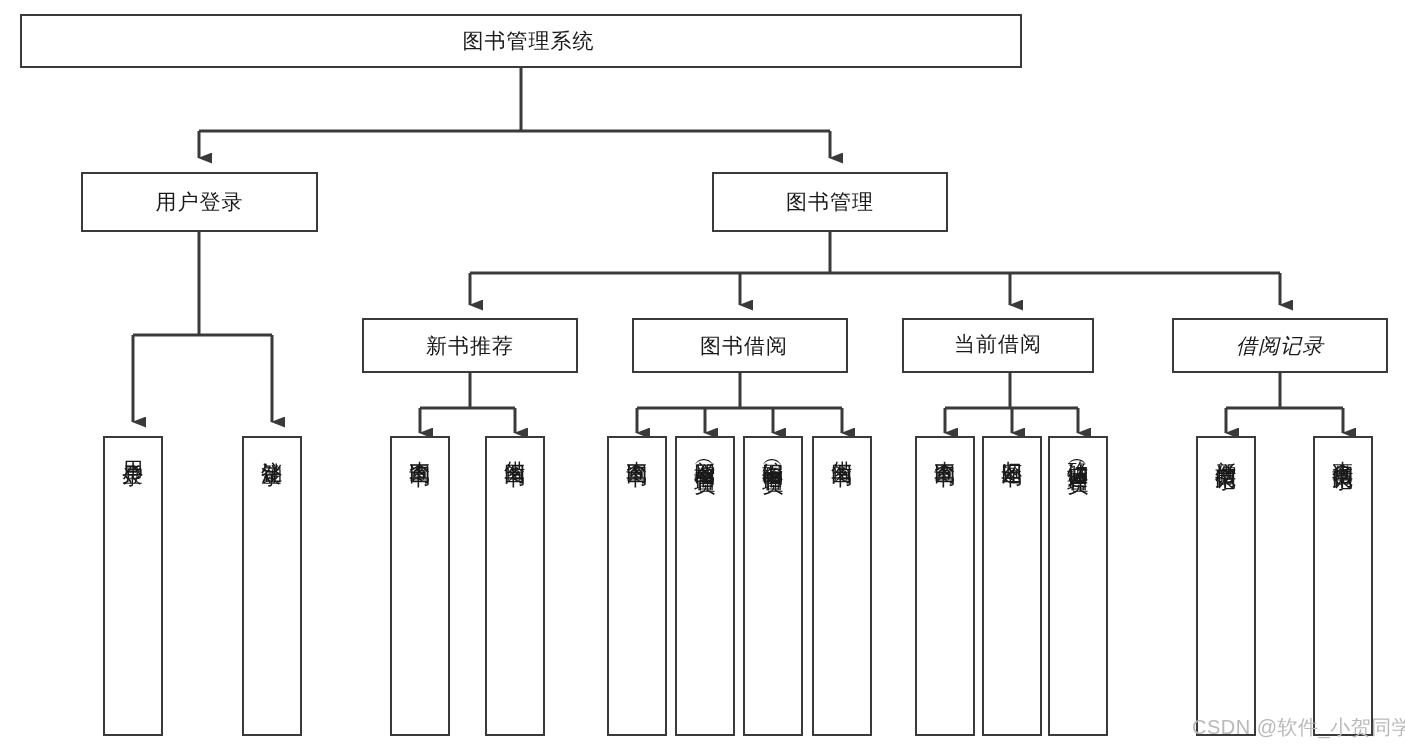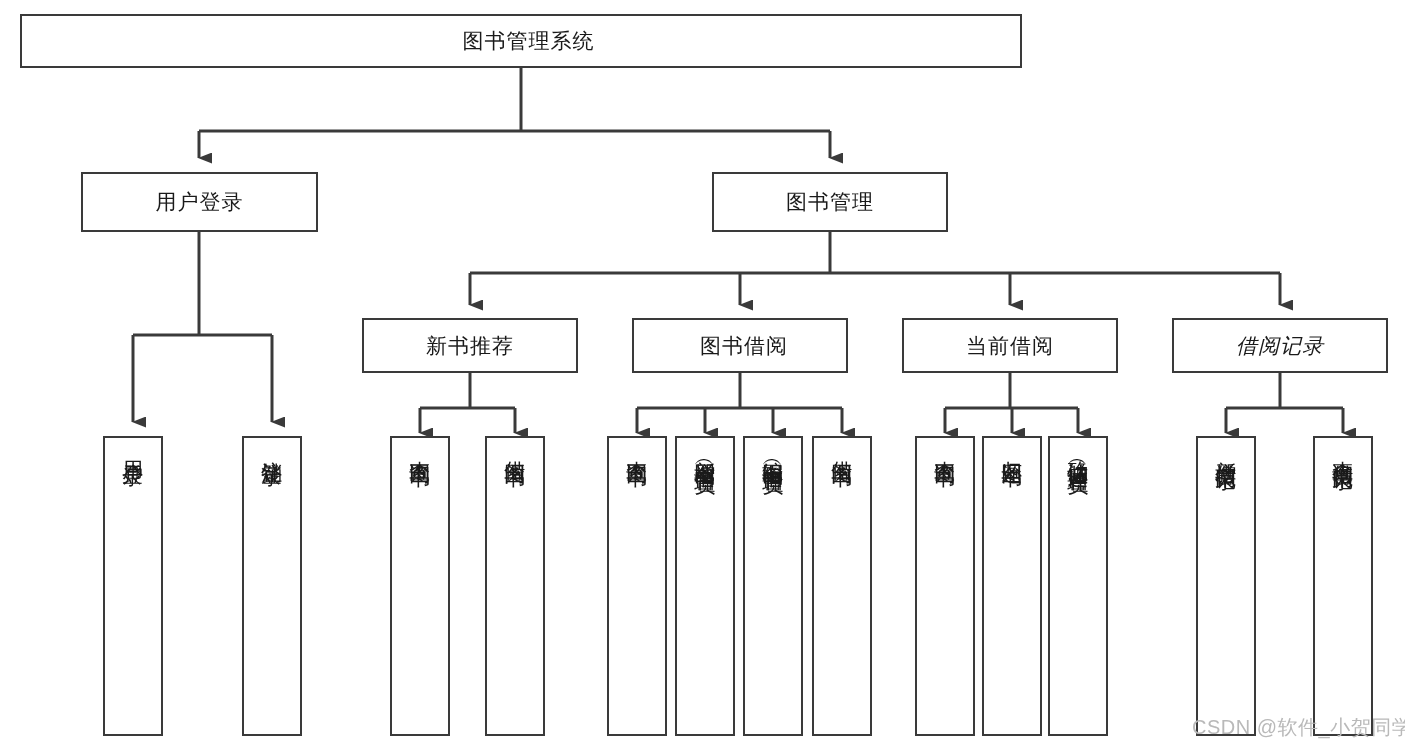--- a/index.html
+++ b/index.html
@@ -128,21 +128,21 @@
   <div class="node horiz" style="left:712px; top:172px; width:236px; height:60px;">
     <span>图书管理</span>
   </div>
 
   <div class="node horiz" style="left:362px; top:318px; width:216px; height:55px;">
     <span>新书推荐</span>
   </div>
   <div class="node horiz" style="left:632px; top:318px; width:216px; height:55px;padding-left:8px;">
     <span>图书借阅</span>
   </div>
-  <div class="node horiz" style="left:902px; top:318px; width:216px; height:55px;">
+  <div class="node horiz" style="left:902px; top:318px; width:192px; height:55px;font-family:Liberation Mono, monospace;">
     <span>当前借阅</span>
   </div>
   <div class="node horiz" style="left:1172px; top:318px; width:216px; height:55px;font-style:italic;">
     <span>借阅记录</span>
   </div>
 
   <div class="node vert" style="left:103px; top:436px; width:60px; height:300px;">
     <span class="vtext">用户登录</span>
   </div>
   <div class="node vert" style="left:242px; top:436px; width:60px; height:300px;">

